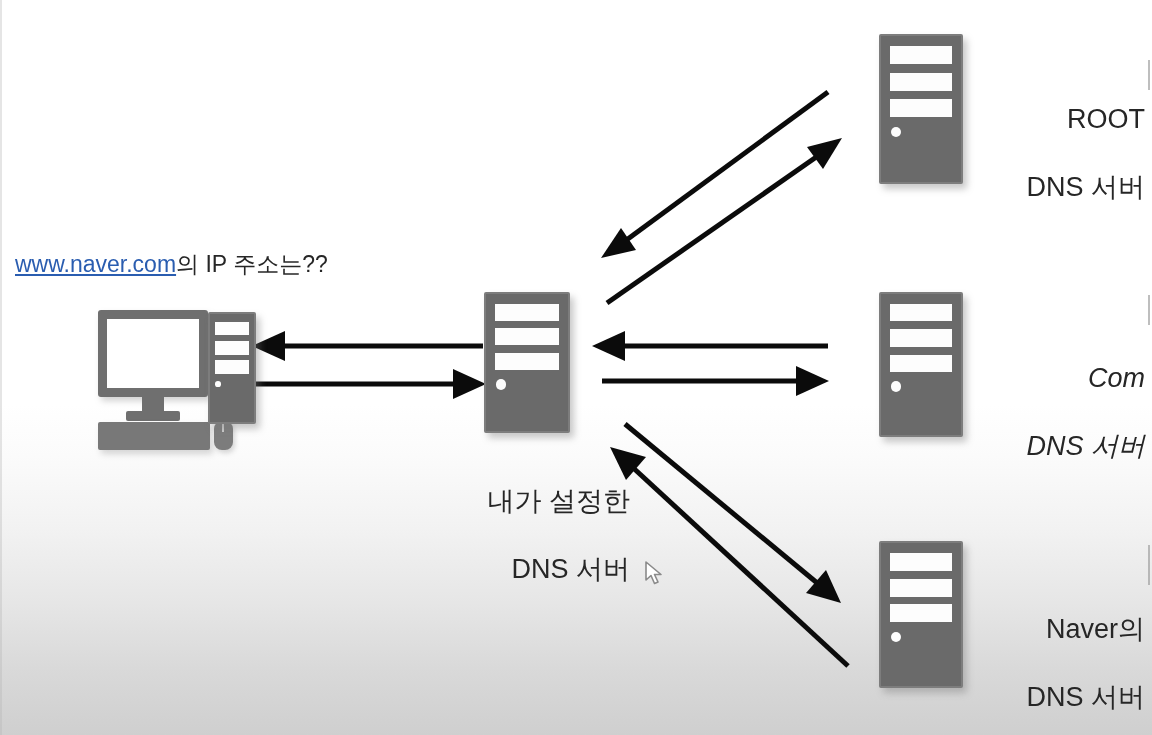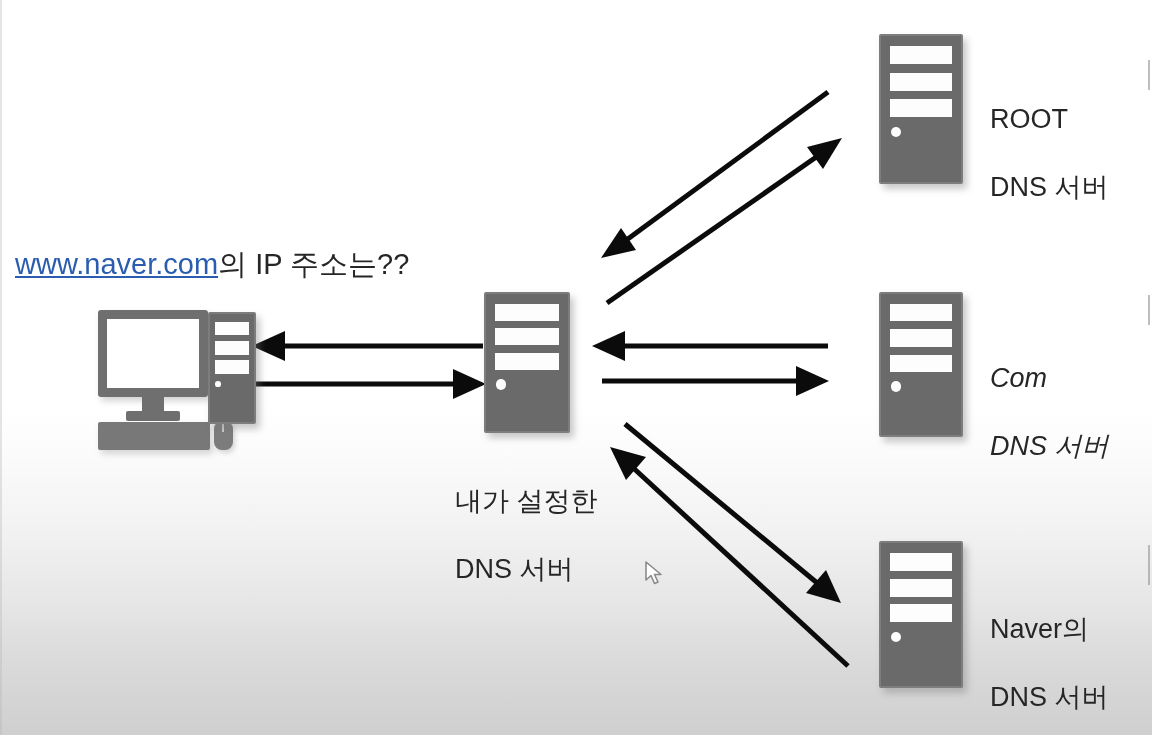--- a/index.html
+++ b/index.html
@@ -43,24 +43,24 @@
     opacity: .35;
   }
 
   
   .label {
     position: absolute;
     color: #262626;
     font-size: 27px;
     line-height: 34px;
     white-space: pre;
-    text-align: left;
+    text-align: right;
   }
   .label.qry {
-    font-size: 29px;
+    font-size: 23px;
     line-height: 32px;
     text-align: left;
     white-space: nowrap;
   }
   .link {
     color: #2a5db0;
     text-decoration: underline;
   }
 
   

